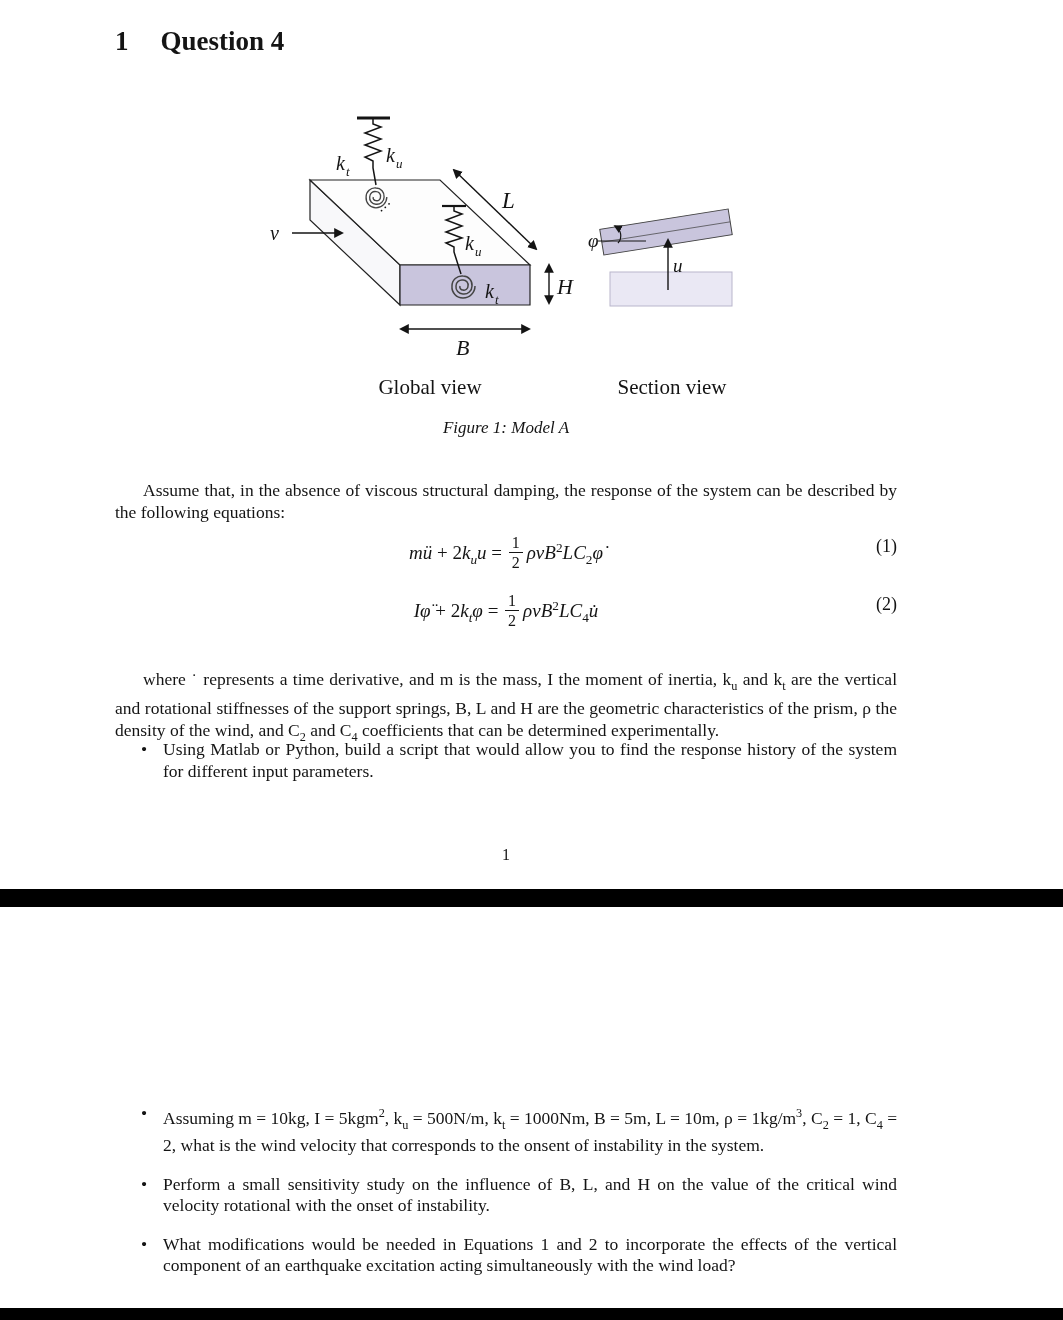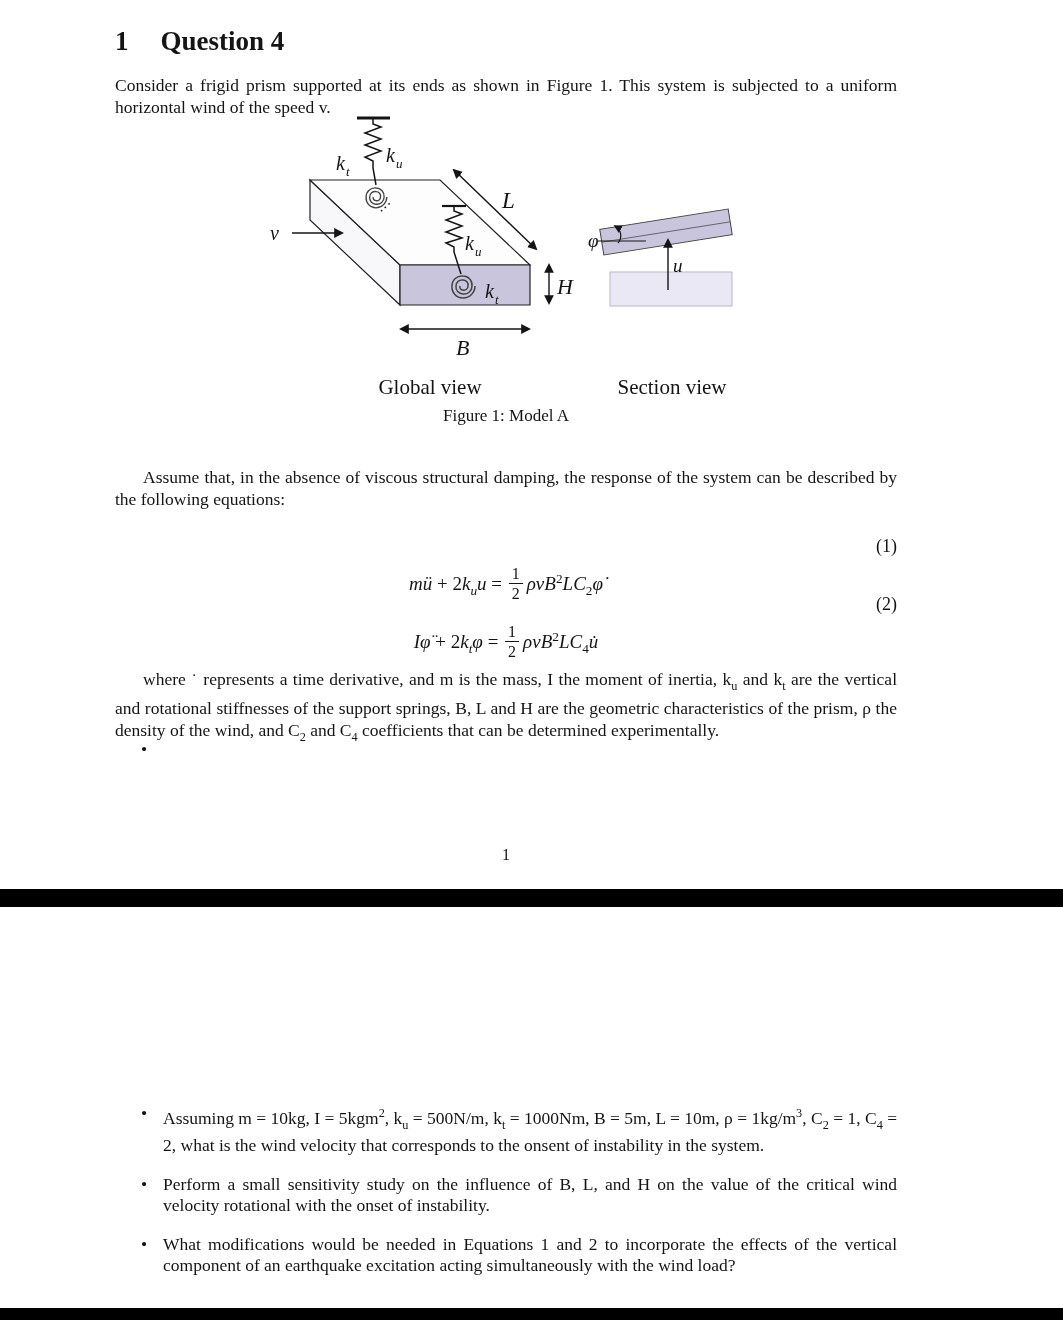--- a/index.html
+++ b/index.html
@@ -15,27 +15,27 @@
   .block { position:absolute; width:100%; }
 
   h1.sec-heading { top:26px; font-size:27px; font-weight:bold; display:flex; }
   h1.sec-heading .sec-num { margin-right:32px; }
 
   p.body-text { font-size:17.5px; line-height:22px; text-align:justify; }
   .indent { text-indent:28px; }
 
   .para1 { top:74px; }
   .figure-wrap { top:112px; left:125px; width:560px; height:290px; }
-  .fig-caption { top:406px; text-align:center; font-size:17px; }
-  .para2 { top:466px; }
+  .fig-caption { top:418px; text-align:center; font-size:17px;font-style:italic; }
+  .para2 { top:479px; }
   .para3 { top:668px; }
 
   .equation { top:526px; height:44px; font-size:19px; text-align:center; }
   .equation.eq-2 { top:584px; }
-  .eq-body { display:inline-block; vertical-align:middle; line-height:44px;margin-top:31px; }
+  .eq-body { display:inline-block; vertical-align:middle; line-height:44px; }
   .eq-number { position:absolute; right:0; top:10px; font-size:18px; }
   .it { font-style:italic; }
   sub { font-size:70%; }
   sup { font-size:70%; }
   .frac { display:inline-block; vertical-align:middle; text-align:center;
           font-size:16px; line-height:1.1; margin:0 4px 4px 2px; }
   .frac .num { display:block; border-bottom:1.2px solid #141414; padding:0 3px 1px; }
   .frac .den { display:block; padding-top:1px; }
 
   .bullet-list { top:738px; }
@@ -57,21 +57,20 @@
 </head>
 <body>
 
 <div class="content">
 
   <h1 class="block sec-heading">
     <span class="sec-num">1</span>
     <span>Question 4</span>
   </h1>
 
-  <p class="block body-text para1">Consider a frigid prism supported at its ends as shown in Figure 1. This system is subjected to a uniform horizontal wind of the speed v.</p>
 
   <div class="block figure-wrap">
     <svg width="560" height="290" viewBox="0 0 560 290">
       <defs>
         <marker id="arr" viewBox="0 0 10 10" refX="8" refY="5" markerWidth="7" markerHeight="7" orient="auto-start-reverse">
           <path d="M0,0 L10,5 L0,10 z" fill="#141414"></path>
         </marker>
       </defs>
 
       <g>
@@ -138,20 +137,21 @@
   <div class="block equation eq-2">
     <span class="eq-body"><span class="it">Iφ̈</span><span> + 2</span><span class="it">k</span><sub class="it">t</sub><span class="it">φ</span><span> = </span><span class="frac"><span class="num">1</span><span class="den">2</span></span><span class="it">ρvB</span><sup>2</sup><span class="it">LC</span><sub>4</sub><span class="it">u̇</span></span>
     <span class="eq-number">(2)</span>
   </div>
 
   <p class="block body-text indent para3"><span>where ˙ represents a time derivative, and m is the mass, I the moment of inertia, k</span><sub>u</sub><span> and k</span><sub>t</sub><span> are the vertical and rotational stiffnesses of the support springs, B, L and H are the geometric characteristics of the prism, ρ the density of the wind, and C</span><sub>2</sub><span> and C</span><sub>4</sub><span> coefficients that can be determined experimentally.</span></p>
 
   <div class="block bullet-list">
     <div class="bullet-item">
       <span class="bullet-marker">•</span>
+      <span>Using Matlab or Python, build a script that would allow you to find the response history of the system for different input parameters.</span>
     </div>
   </div>
 
   <p class="block page-number">1</p>
 </div>
 
 <div class="page-separator"></div>
 
 <div class="content2">
   <div class="bullet-item">

